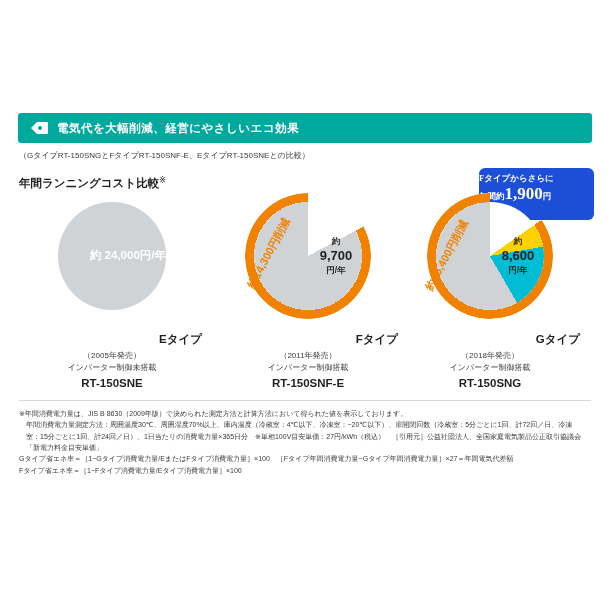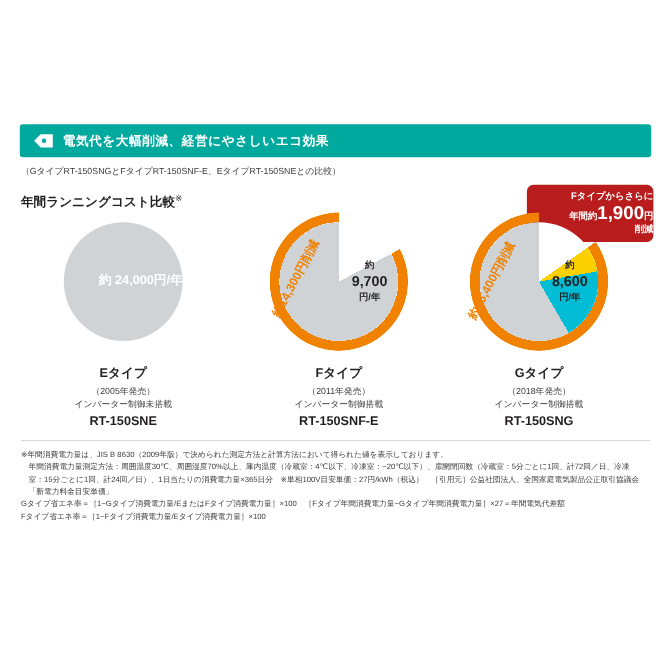--- a/index.html
+++ b/index.html
@@ -103,35 +103,35 @@
   .save-label{
     position:absolute;font-size:11px;font-weight:bold;color:#f08200;
     transform:rotate(-62deg);transform-origin:left top;white-space:nowrap;
   }
   .save-f{left:26px;top:88px;}
   .save-g{left:22px;top:90px;}
 
   
   .callout{
     position:absolute;left:479px;top:168px;width:115px;height:52px;
-    background:#b91c1c;border-radius:6px;color:#ffffff;text-align:right;
-    padding-top:5px;box-sizing:border-box;
+    background:#1d4ed8;border-radius:6px;color:#ffffff;text-align:left;
+    padding-top:5px;box-sizing:border-box;font-family:Liberation Serif, serif;
   }
   .callout .l1{font-size:8.5px;font-weight:bold;line-height:1.3;}
   .callout .l2{font-size:8.5px;font-weight:bold;line-height:1.2;}
   .callout .big{font-size:17px;font-weight:bold;}
   .callout .l3{font-size:8.5px;font-weight:bold;line-height:1.1;}
   .callout:after{
     content:"";position:absolute;left:28px;bottom:-9px;
     border-left:8px solid transparent;border-right:8px solid transparent;
     border-top:10px solid #00bcd4;
   }
 
   
-  .type-name{font-size:11.5px;font-weight:bold;margin-top:4px;}
+  .type-name{font-size:11.5px;font-weight:bold;margin-top:4px;text-align:right;}
   .type-sub{font-size:8px;color:#3a3a3a;line-height:1.5;margin-top:3px;}
   .model{font-size:11.5px;font-weight:bold;margin-top:3px;}
 
   .rule{
     position:absolute;left:19px;top:400px;width:572px;height:1px;background:#d8d8d8;
   }
 
   
   .notes{
     position:absolute;left:19px;top:408px;width:575px;

